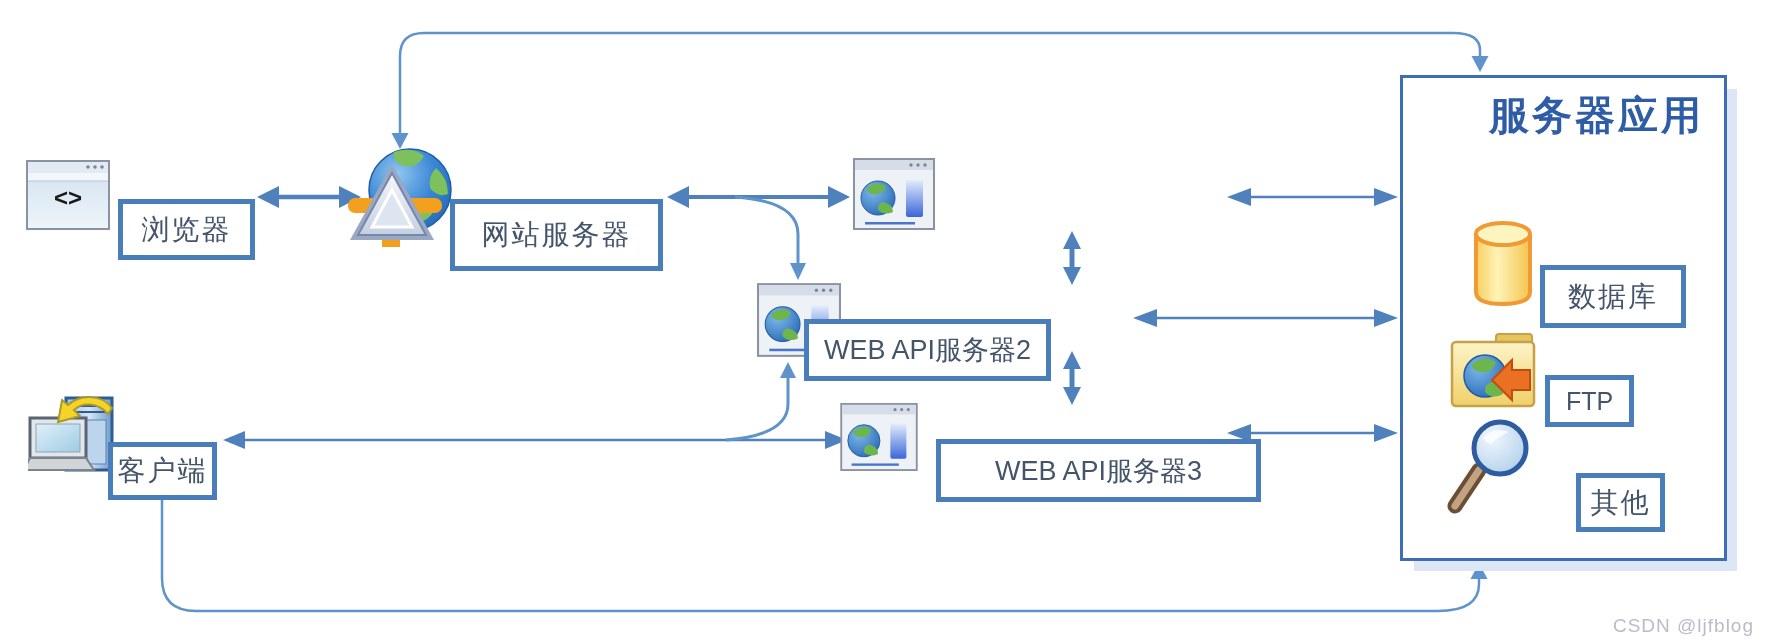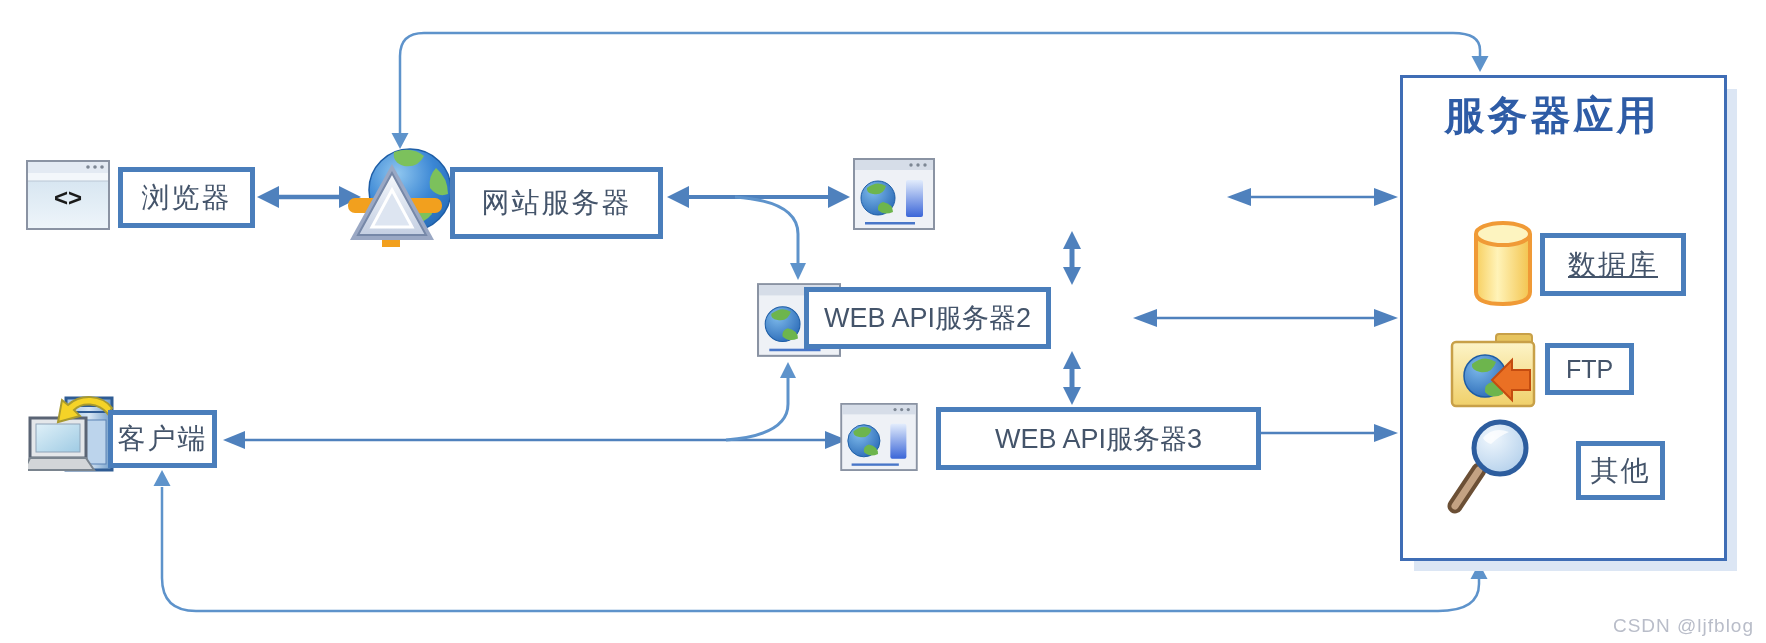--- a/index.html
+++ b/index.html
@@ -2,27 +2,27 @@
 <html><head>
 <meta charset="utf-8">
 <style>
   html,body{margin:0;padding:0;background:#fff;}
   #canvas{position:relative;width:1766px;height:643px;background:#ffffff;overflow:hidden;
           font-family:"Liberation Serif","DejaVu Serif",serif;}
   #wires{position:absolute;left:0;top:0;width:1766px;height:643px;}
 
   .node{position:absolute;box-sizing:border-box;background:#fff;border:5px solid #4a7ebb;
         display:flex;align-items:center;justify-content:center;color:#44546a;
-        font-size:28px;letter-spacing:2px;white-space:nowrap;}
+        font-size:28px;letter-spacing:2px;white-space:nowrap;margin-top:32px;}
   .sans{font-family:"Liberation Sans","DejaVu Sans",sans-serif;letter-spacing:0;}
   .icon{position:absolute;}
 
   .panel{position:absolute;box-sizing:border-box;left:1400px;top:75px;width:327px;height:486px;
          background:#fff;border:3px solid #3f6db5;box-shadow:12px 12px 0 -2px #dce6f4;}
-  .panel-title{position:absolute;left:1400px;top:88px;width:304px;text-align:center;
+  .panel-title{position:absolute;left:1400px;top:88px;width:304px;text-align:right;
          color:#2e5ca6;font-size:40px;font-weight:bold;letter-spacing:3px;}
 
   .watermark{position:absolute;right:12px;bottom:6px;color:#b9bdc9;font-size:19px;
          font-family:"Liberation Sans","DejaVu Sans",sans-serif;letter-spacing:1px;text-align:right;}
 </style>
 </head>
 <body>
 
 <div id="canvas">
 
@@ -250,21 +250,21 @@
           <linearGradient id="cyl" x1="0" y1="0" x2="1" y2="0">
         <stop offset="0" stop-color="#f7cf60"></stop>
             <stop offset="0.4" stop-color="#fff3b8"></stop>
             <stop offset="1" stop-color="#f3c44e"></stop>
           </linearGradient>
         </defs>
       <path d="M 4,14 L 4,72 Q 4,84 31,84 Q 58,84 58,72 L 58,14" fill="url(#cyl)" stroke="#f09a36" stroke-width="4"></path>
       <ellipse cx="31" cy="14" rx="27" ry="11" fill="#fdf4c0" stroke="#f09a36" stroke-width="4"></ellipse>
     </svg>
   </div>
-  <div class="node" style="left:1540px;top:233px;width:146px;height:63px;text-decoration:underline;">
+  <div class="node" style="left:1540px;top:233px;width:146px;height:63px;">
     <span>数据库</span>
   </div>
 
   <div class="icon" style="left:1450px;top:332px;width:86px;height:78px;">
     <svg width="86" height="78" viewBox="0 0 86 78">
       <defs>
           <linearGradient id="fold" x1="0" y1="0" x2="0" y2="1">
         <stop offset="0" stop-color="#fdf4c8"></stop>
             <stop offset="1" stop-color="#f0d06a"></stop>
           </linearGradient>

